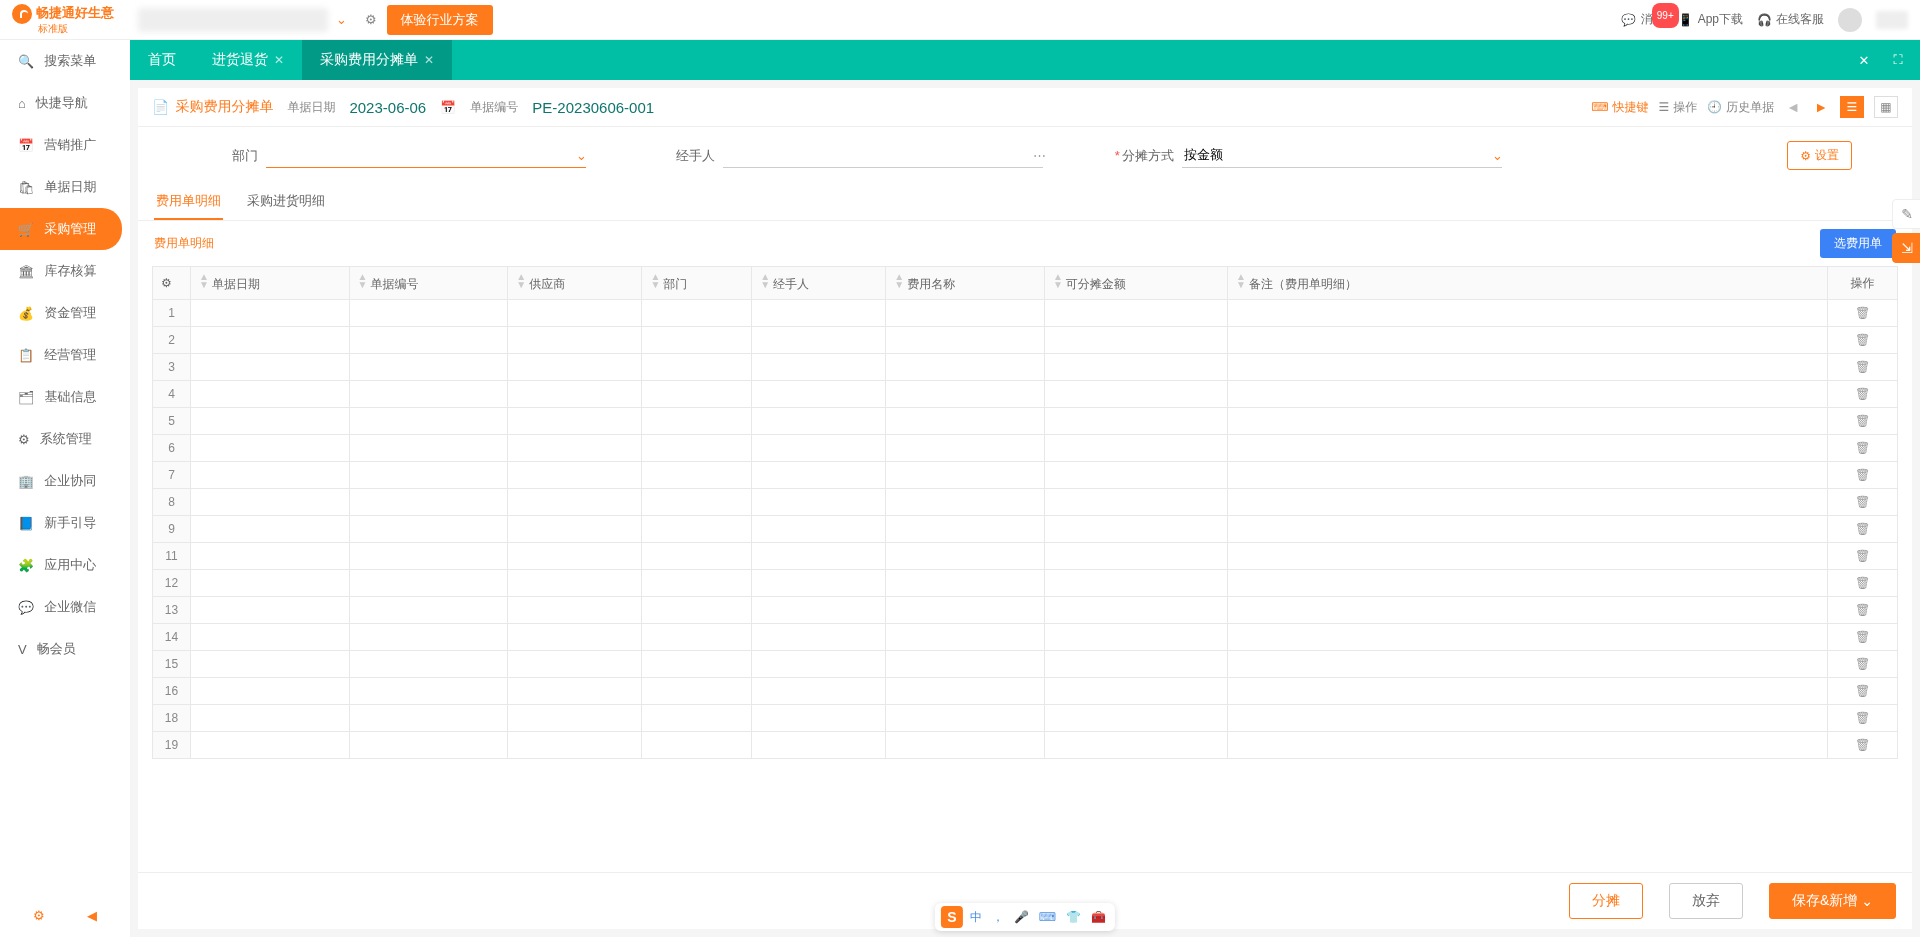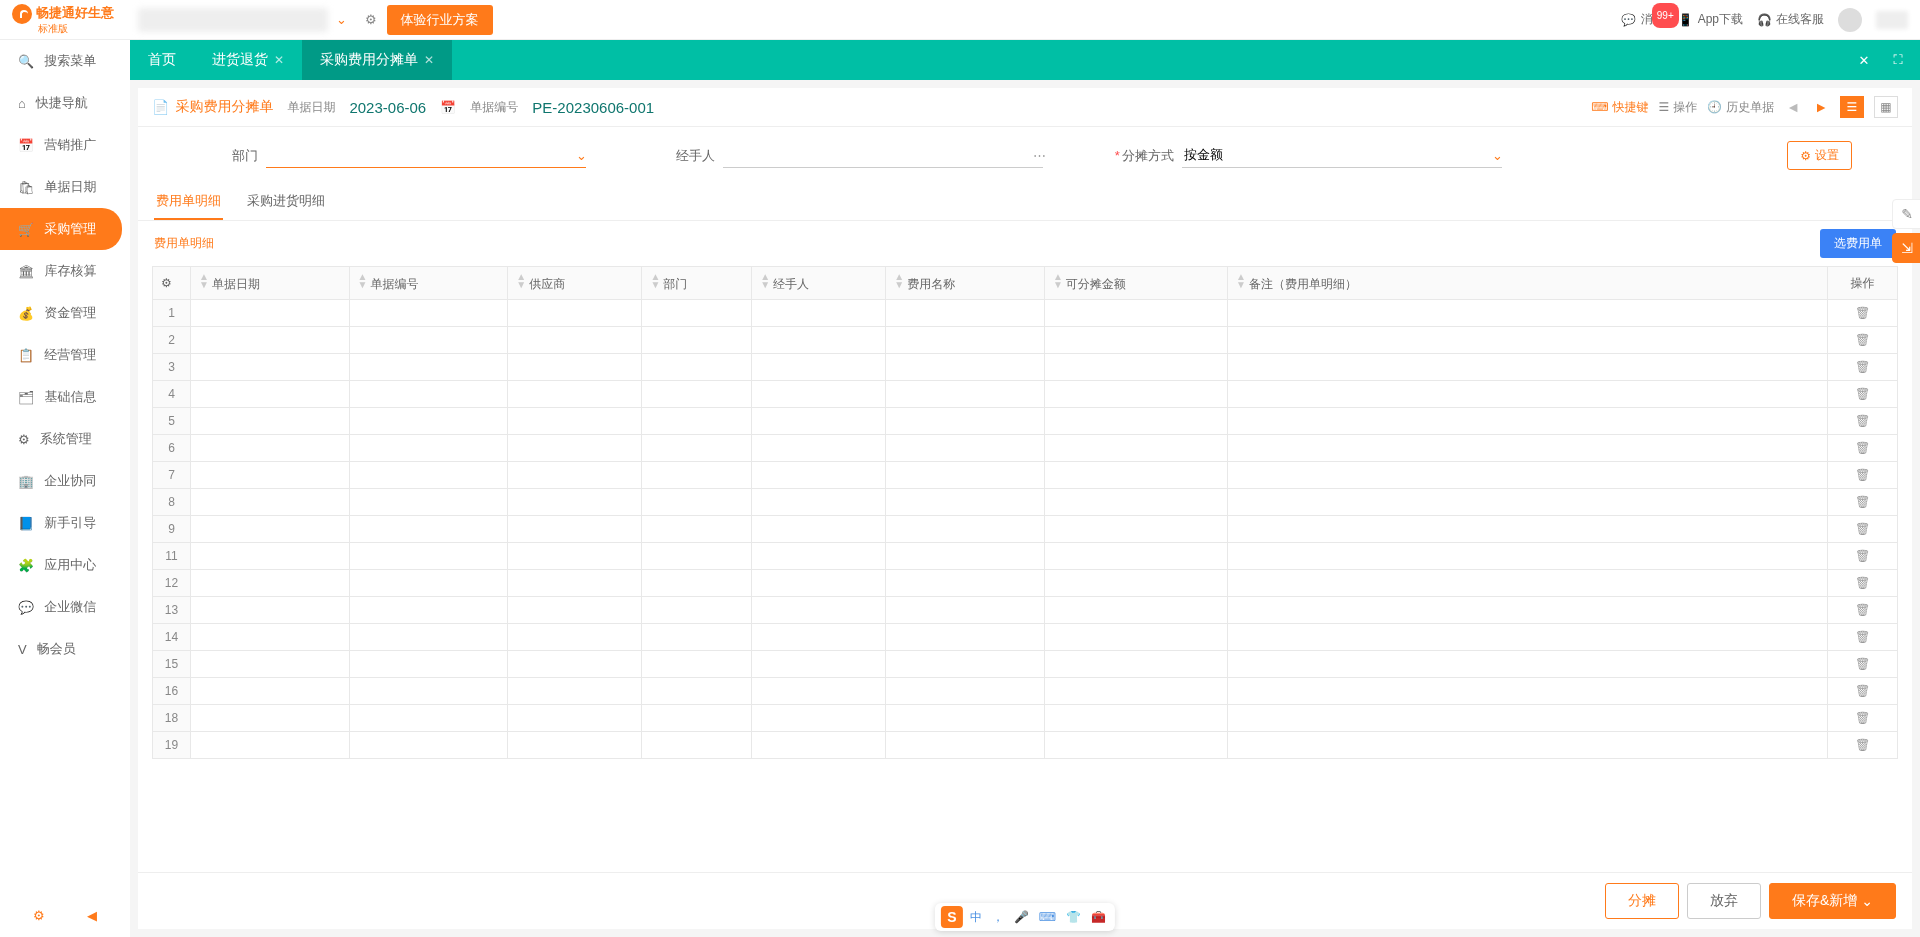--- a/index.html
+++ b/index.html
@@ -74,21 +74,21 @@
 .grid-wrap { flex: 1; overflow: auto; padding: 0 14px; }
 .grid { width: 100%; border-collapse: collapse; font-size: 12px; }
 .grid th, .grid td { border: 1px solid #e8e8e8; padding: 6px 8px; text-align: left; height: 26px; }
 .grid th { background: #fafafa; color: #666; font-weight: normal; position: sticky; top: 0; }
 .grid th .sort { color: #ccc; font-size: 10px; margin-right: 3px; display: inline-block; line-height: 8px; }
 .grid td.row-num { text-align: center; color: #888; width: 38px; background: #fafafa; }
 .grid td.ops { text-align: center; width: 70px; }
 .del-icon { color: #999; cursor: pointer; }
 .gear-col { width: 34px; text-align: center; }
 
-.page-footer { display: flex; align-items: center; padding: 10px 16px; border-top: 1px solid #eee; background: #fff; gap: 8px; }
+.page-footer { display: flex; align-items: center; padding: 10px 16px; border-top: 1px solid #eee; background: #fff; gap: 26px; }
 .footer-btn { padding: 8px 22px; border-radius: 3px; cursor: pointer; font-size: 14px; }
 .footer-btn.outline-orange { border: 1px solid #ff7a1a; color: #ff7a1a; background: #fff; margin-left: auto; }
 .footer-btn.outline-grey { border: 1px solid #ccc; color: #666; background: #fff; }
 .footer-btn.solid-orange { border: 1px solid #ff7a1a; color: #fff; background: #ff7a1a; display: flex; align-items: center; gap: 4px; }
 
 .side-tools { position: absolute; right: -2px; top: 50%; transform: translateY(-290px); display: flex; flex-direction: column; gap: 4px; z-index: 5; }
 .side-tool { width: 30px; height: 30px; background: #fff; border: 1px solid #eee; border-radius: 4px 0 0 4px; display: flex; align-items: center; justify-content: center; color: #888; cursor: pointer; font-size: 14px; }
 .side-tool.orange { background: #ff7a1a; color: #fff; border-color: #ff7a1a; }
 
 .ime-bar { position: absolute; bottom: 6px; left: 50%; transform: translateX(-50%); display: flex; align-items: center; gap: 4px; background: #fff; padding: 3px 6px; border-radius: 6px; box-shadow: 0 1px 6px rgba(0,0,0,0.15); font-size: 12px; z-index: 10; }

